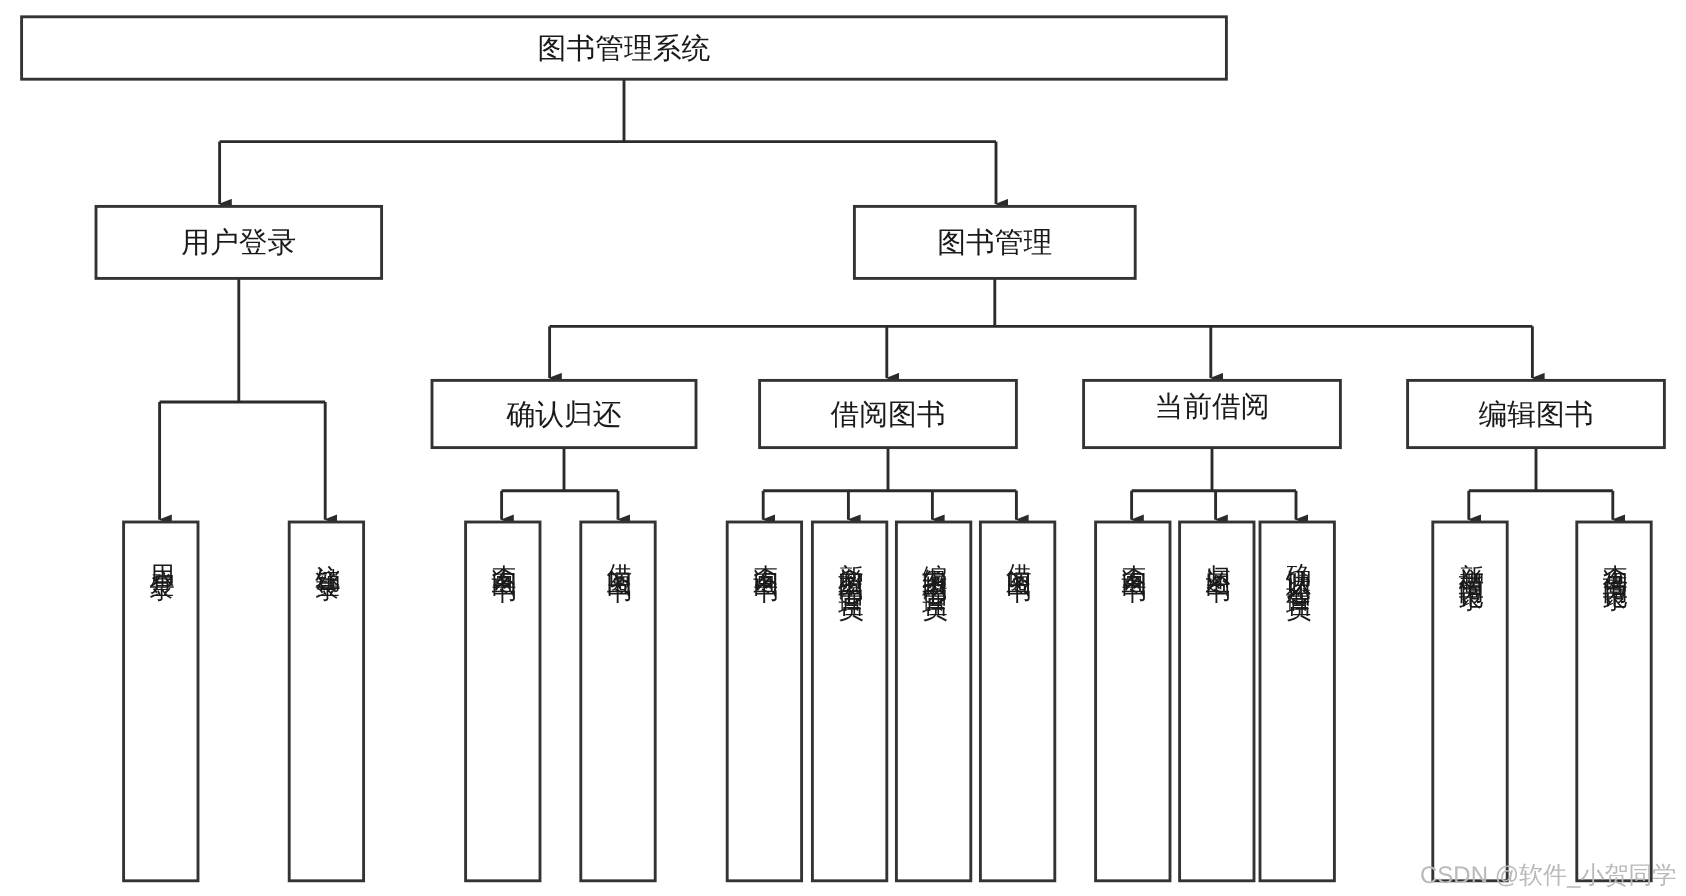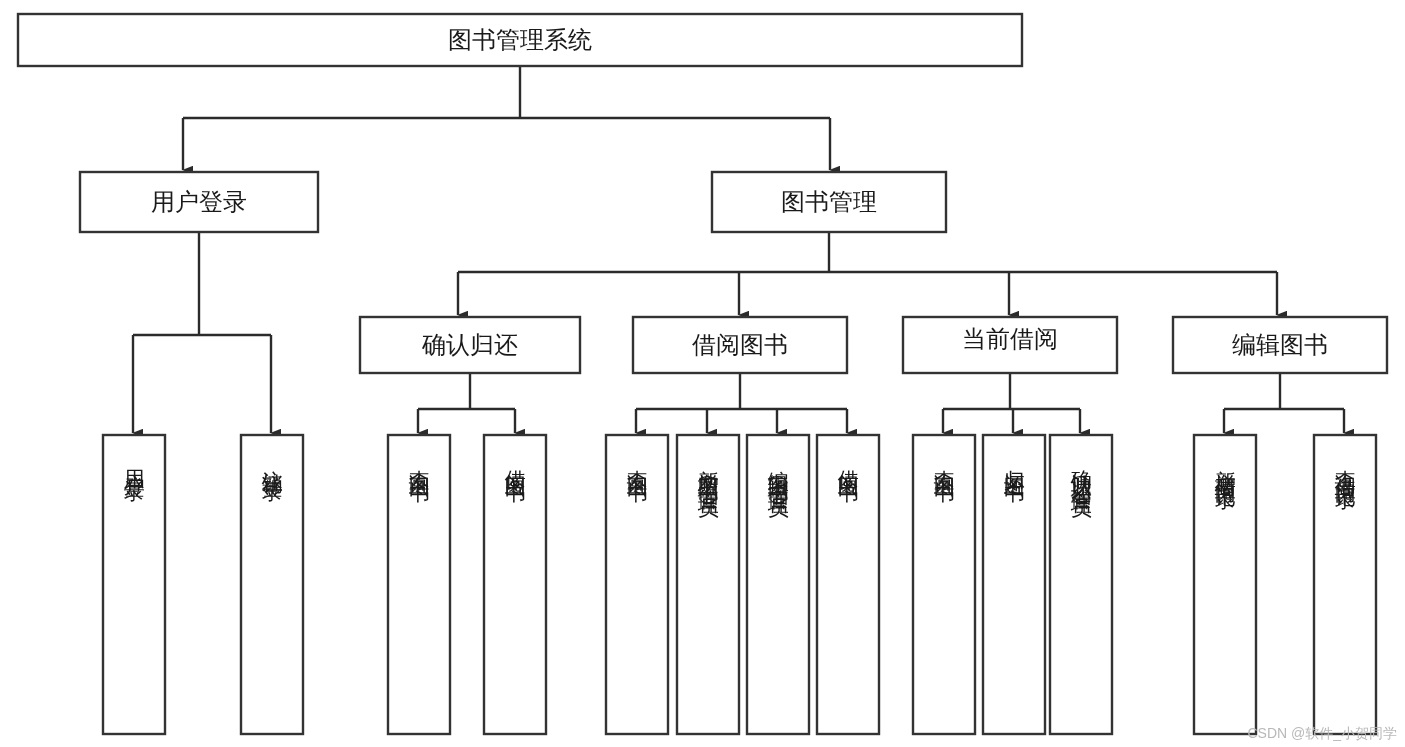--- a/index.html
+++ b/index.html
@@ -66,21 +66,21 @@
     font-family: "Liberation Sans", "DejaVu Sans", sans-serif;
     font-size: 24px;
     color: #1a1a1a;
     white-space: nowrap;
   }
   #watermark {
     position: absolute;
     right: 8px;
     bottom: 4px;
     font-family: "Liberation Sans", "DejaVu Sans", sans-serif;
-    font-size: 14px;
+    font-size: 20px;
     color: #b9b9b9;
     white-space: nowrap;
     pointer-events: none;
   }
 </style>
 </head>
 <body>
 
 <div id="diagram-root">
 

